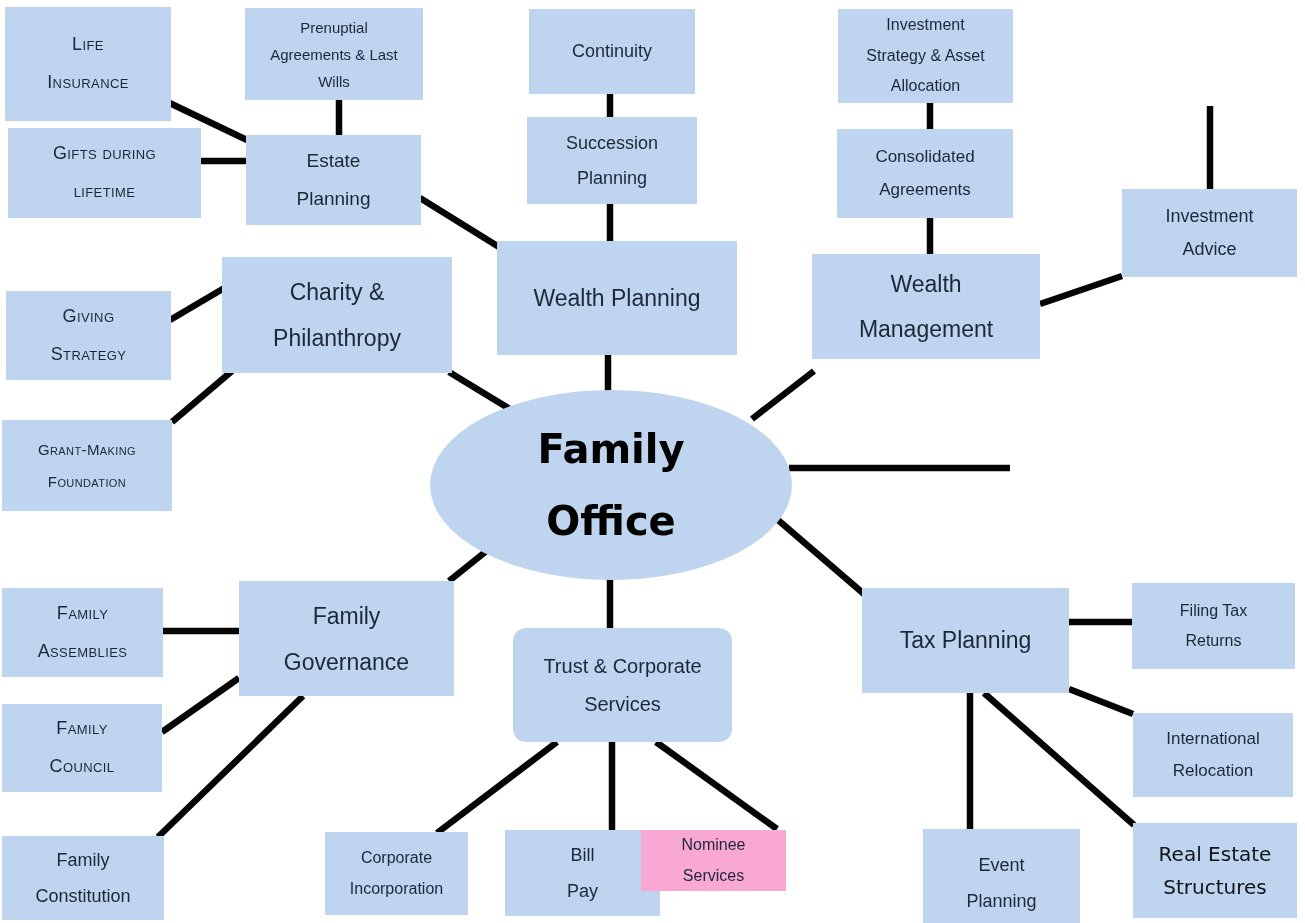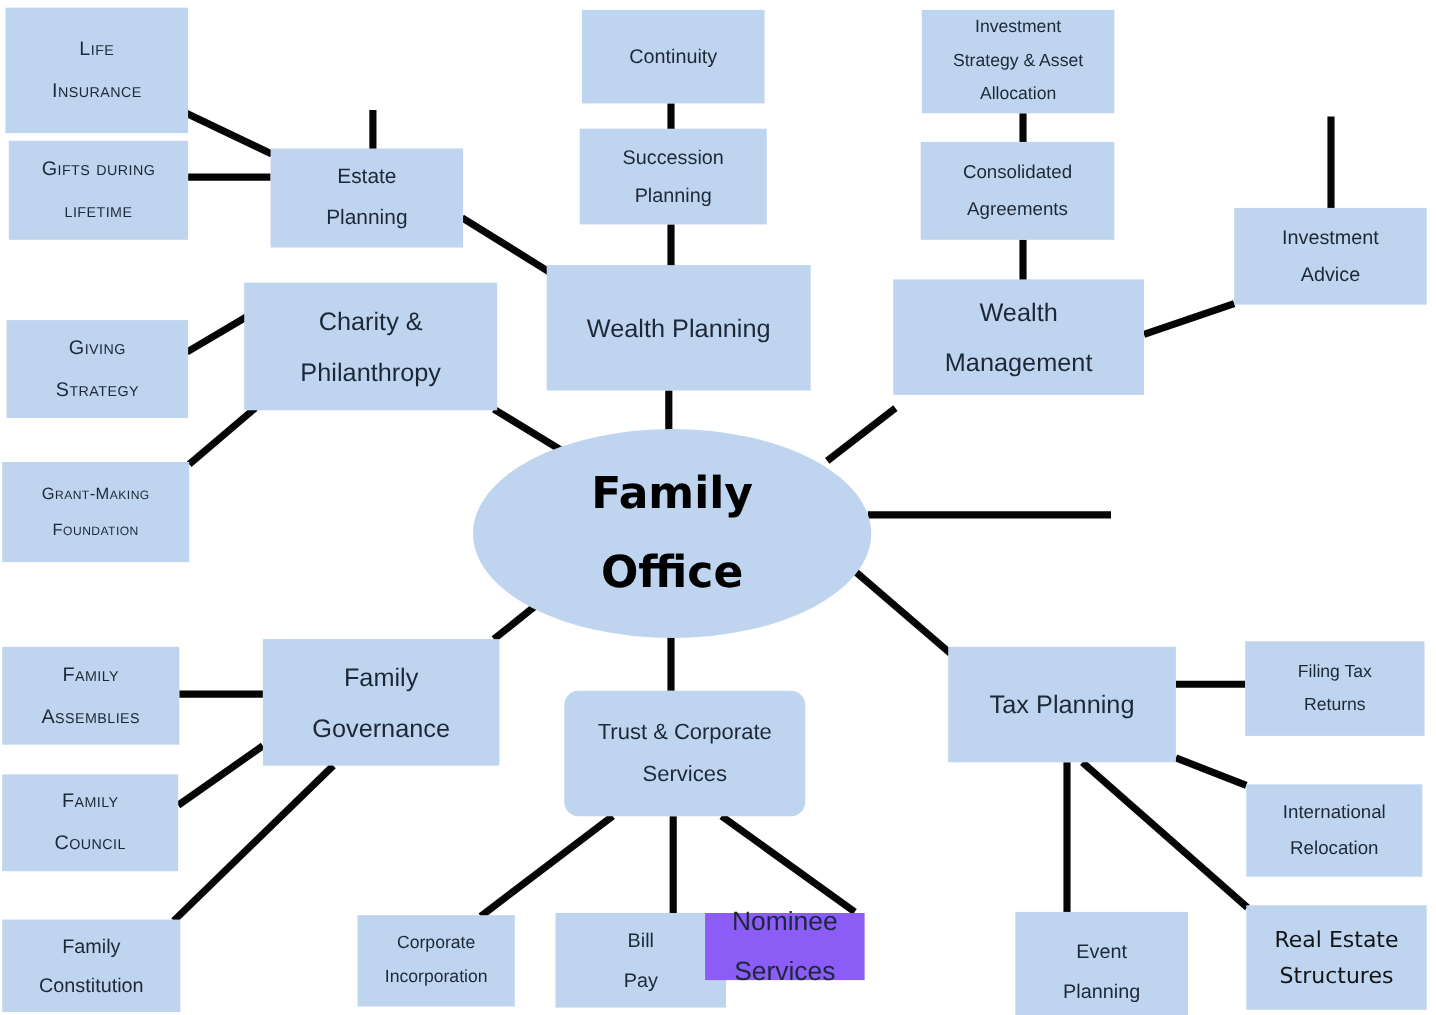--- a/index.html
+++ b/index.html
@@ -89,29 +89,34 @@
       <line x1="984" y1="693" x2="1134" y2="825" stroke="#050505" stroke-width="6.5"></line>
     </svg>
     <div class="node ellipse bold" style="left: 430px; top: 390px; width: 362px; height: 190px; font-size: 40px; line-height: 1.8; background: rgb(191, 212, 238); color: rgb(0, 0, 0);">
       <span>Family
 Office</span>
     </div>
     <div class="node sc" style="left: 5px; top: 7px; width: 166px; height: 114px; font-size: 18px; line-height: 2.1; background: rgb(191, 212, 238); color: rgb(28, 40, 56);">
       <span>Life
 Insurance</span>
     </div>
+    <div class="node" style="left: 245px; top: 8px; width: 178px; height: 92px; font-size: 15px; line-height: 1.8; background: rgb(191, 212, 238); color: rgb(28, 40, 56);">
+      <span>Prenuptial
+Agreements &amp; Last
+Wills</span>
+    </div>
     <div class="node" style="left: 529px; top: 9px; width: 166px; height: 85px; font-size: 18px; line-height: 1.5; background: rgb(191, 212, 238); color: rgb(28, 40, 56);">
       <span>Continuity</span>
     </div>
     <div class="node" style="left: 838px; top: 9px; width: 175px; height: 94px; font-size: 16px; line-height: 1.9; background: rgb(191, 212, 238); color: rgb(28, 40, 56);">
       <span>Investment
 Strategy &amp; Asset
 Allocation</span>
     </div>
-    <div class="node sc" style="left: 8px; top: 128px; width: 163px; height: 90px; font-size: 18px; line-height: 2.1; background: rgb(191, 212, 238); color: rgb(28, 40, 56);">
+    <div class="node sc" style="left: 8px; top: 128px; width: 193px; height: 90px; font-size: 18px; line-height: 2.1; background: rgb(191, 212, 238); color: rgb(28, 40, 56);">
       <span>Gifts during
 lifetime</span>
     </div>
     <div class="node" style="left: 246px; top: 135px; width: 175px; height: 90px; font-size: 19px; line-height: 2; background: rgb(191, 212, 238); color: rgb(28, 40, 56);">
       <span>Estate
 Planning</span>
     </div>
     <div class="node" style="left: 527px; top: 117px; width: 170px; height: 87px; font-size: 18px; line-height: 1.9; background: rgb(191, 212, 238); color: rgb(28, 40, 56);">
       <span>Succession
 Planning</span>
@@ -175,21 +180,21 @@
 Relocation</span>
     </div>
     <div class="node" style="left: 325px; top: 832px; width: 143px; height: 83px; font-size: 16px; line-height: 1.9; background: rgb(191, 212, 238); color: rgb(28, 40, 56);">
       <span>Corporate
 Incorporation</span>
     </div>
     <div class="node" style="left: 505px; top: 830px; width: 155px; height: 86px; font-size: 18px; line-height: 2; background: rgb(191, 212, 238); color: rgb(28, 40, 56);">
       <span>Bill
 Pay</span>
     </div>
-    <div class="node" style="left: 641px; top: 830px; width: 145px; height: 61px; font-size: 24px; line-height: 1.9; background: #8b5cf6; color: rgb(28, 40, 56);">
+    <div class="node" style="left: 641px; top: 830px; width: 145px; height: 61px; font-size: 16px; line-height: 1.9; background: #f9a8d4; color: rgb(28, 40, 56);">
       <span>Nominee
 Services</span>
     </div>
     <div class="node" style="left: 923px; top: 829px; width: 157px; height: 108px; font-size: 18px; line-height: 2; background: rgb(191, 212, 238); color: rgb(28, 40, 56);">
       <span>Event
 Planning</span>
     </div>
     <div class="node alt" style="left: 1133px; top: 823px; width: 164px; height: 95px; font-size: 20px; line-height: 1.65; background: rgb(191, 212, 238);">
       <span>Real Estate
 Structures</span>

